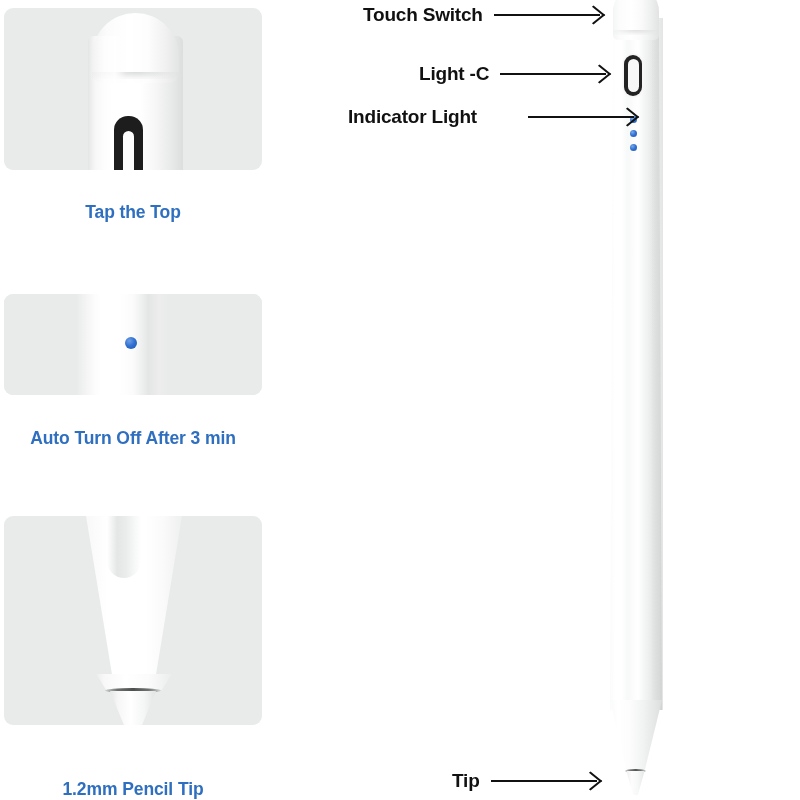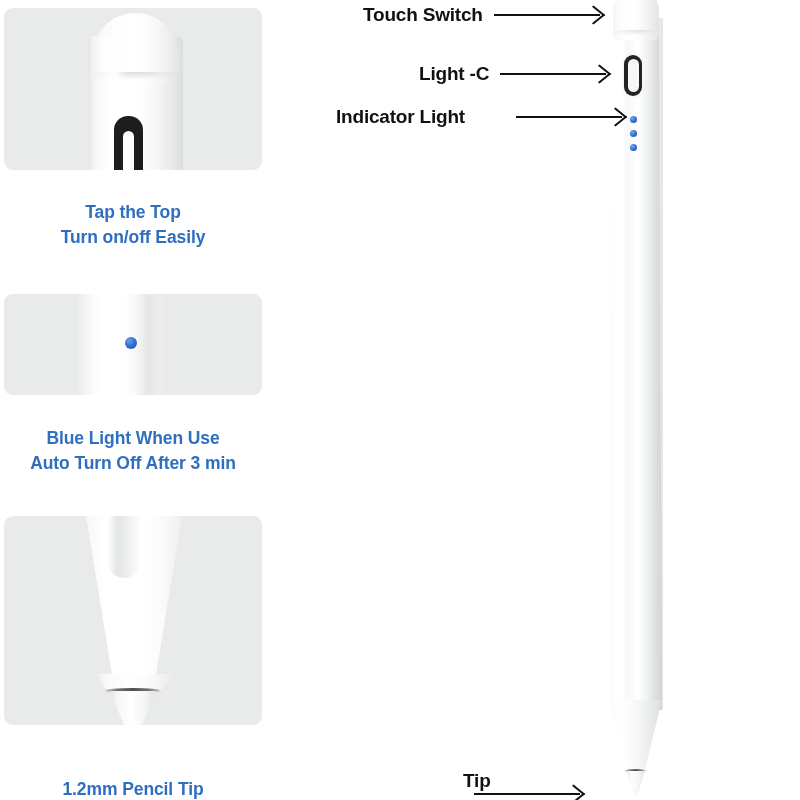--- a/index.html
+++ b/index.html
@@ -345,49 +345,47 @@
     top: 50%;
     width: 13px;
     height: 13px;
     border-top: 2.4px solid #111111;
     border-right: 2.4px solid #111111;
     transform: translateY(-50%) rotate(45deg) skew(-6deg, -6deg);
   }
 
   .co-touch     { left: 363px; top: 3px;   }
   .co-typec     { left: 419px; top: 62px;  }
-  .co-indicator { left: 336px; top: 105px; gap: 40px; }
+  .co-indicator { left: 348px; top: 105px; gap: 40px; }
   .co-magnetic  { left: 302px; top: 403px; }
-  .co-tip       { left: 463px; top: 769px; flex-direction: column; }
+  .co-tip       { left: 452px; top: 769px; }
 </style>
 </head>
 <body>
 
 <div class="stage">
 
   <div class="feature-card card-1">
     <div class="c1-shaft"></div>
     <div class="c1-dome"></div>
     <div class="c1-seam"></div>
     <div class="c1-glow"></div>
     <div class="c1-slot-outer"></div>
     <div class="c1-slot-inner"></div>
   </div>
   <div class="card-caption cap-1">
     <div>Tap the Top</div>
-    <div>Turn on/off Easily</div>
   </div>
 
   <div class="feature-card card-2">
     <div class="c2-barrel"></div>
     <div class="c2-hl"></div>
   </div>
   <div class="c2-led"></div>
   <div class="card-caption cap-2">
-    <div>Blue Light When Use</div>
     <div>Auto Turn Off After 3 min</div>
   </div>
 
   <div class="feature-card card-3">
     <div class="c3-cone"></div>
     <div class="c3-groove"></div>
     <div class="c3-lower"></div>
     <div class="c3-ring"></div>
     <div class="c3-nib"></div>
   </div>

